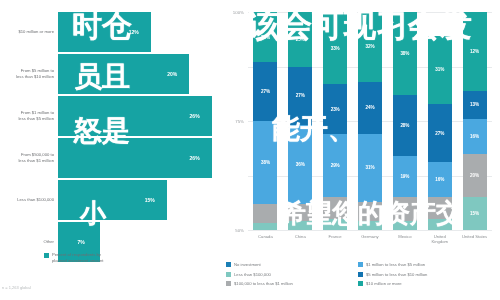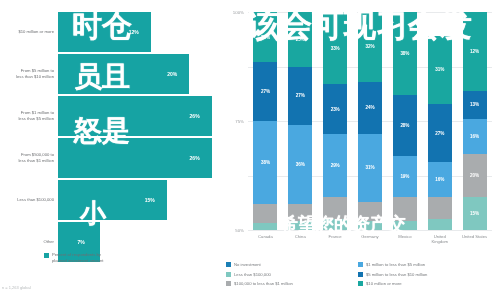--- a/index.html
+++ b/index.html
@@ -320,16 +320,17 @@
         </div>
       </div>
   </div>
 
   <div id="overlay">
       <div class="wm" style="left: 72px; top: 6px; font-size: 30px;">时仓</div>
       <div class="wm" style="left: 74px; top: 112px; font-size: 28px;">怒是</div>
       <div class="wm" style="left: 74px; top: 58px; font-size: 28px;">员且</div>
       <div class="wm" style="left: 80px; top: 196px; font-size: 26px;">小</div>
       <div class="wm" style="left: 248px; top: 4px; font-size: 32px;">该会可现习会发</div>
-      <div class="wm" style="left: 280px; top: 212px; font-size: 18px;">希望您的资产交</div>
+      <div class="wm" style="left: 272px; top: 110px; font-size: 28px;">能开、</div>
+      <div class="wm" style="left: 280px; top: 196px; font-size: 26px;">希望您的资产交</div>
     </div>
 
 </div>
 
 </body></html>

